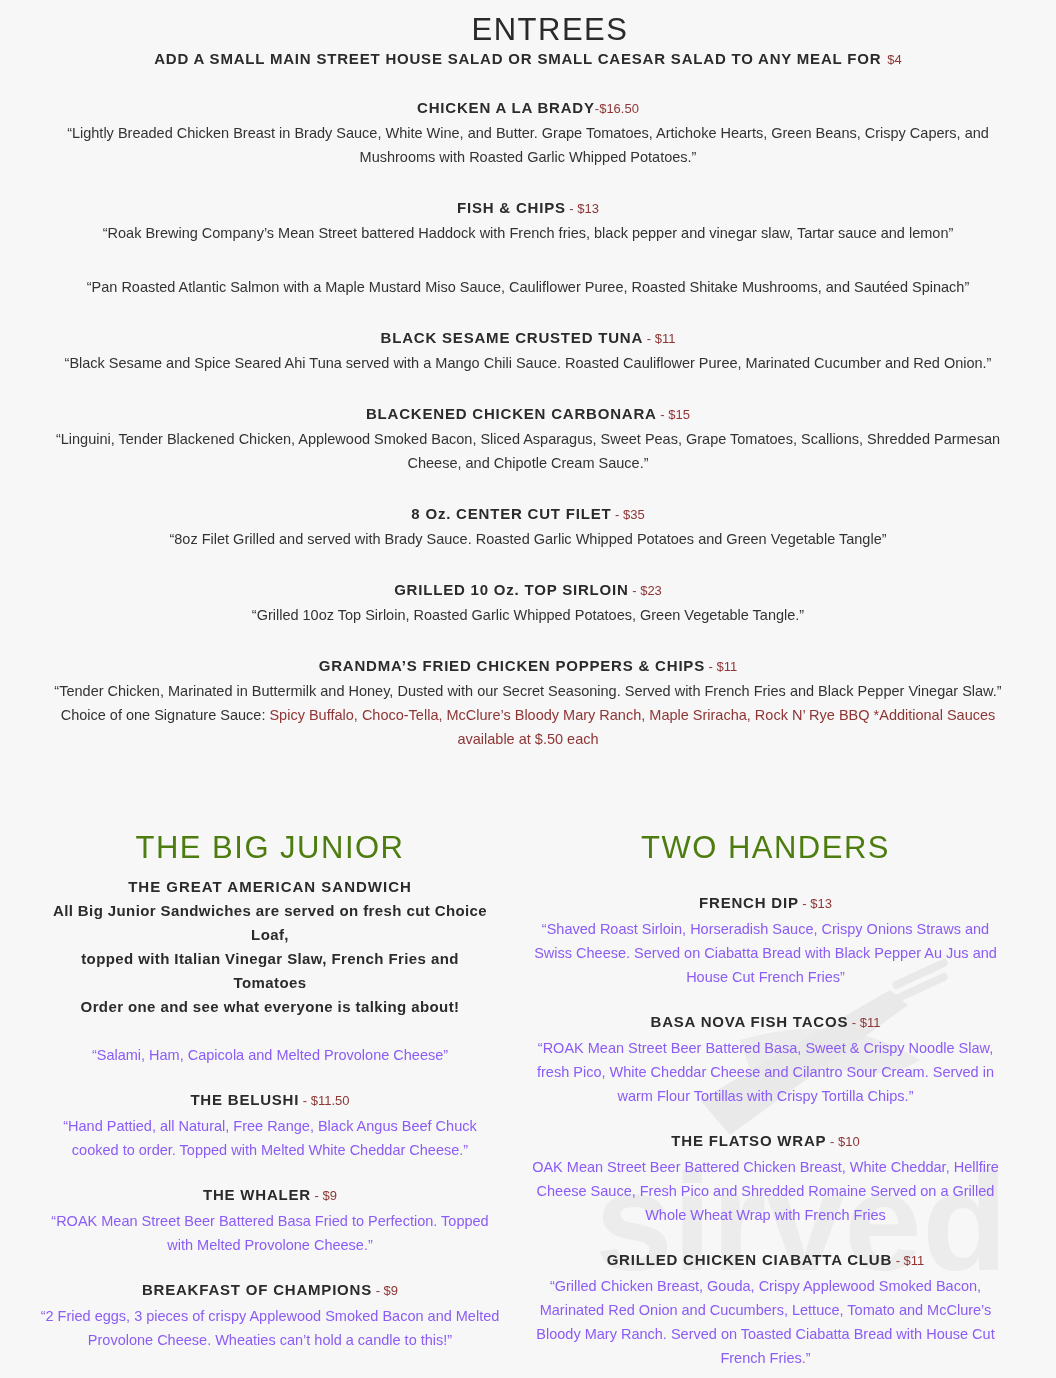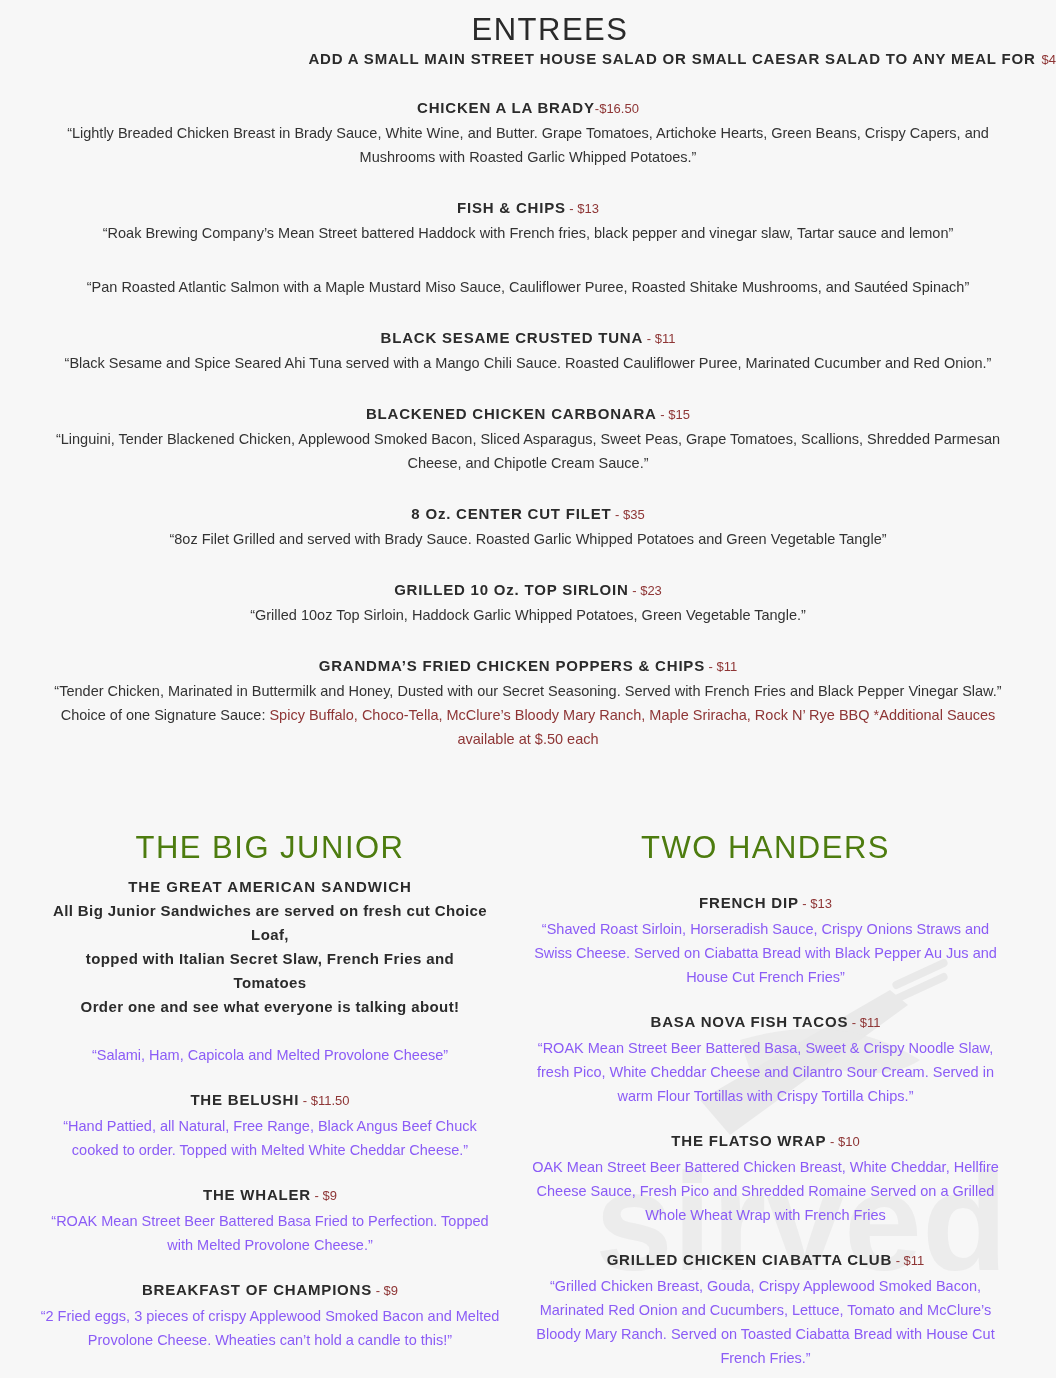--- a/index.html
+++ b/index.html
@@ -13,21 +13,21 @@
   .page { position: relative; width: 1056px; height: 1378px; }
   .price { color: #8e3535; font-weight: normal; font-size: 13px; letter-spacing: 0; }
 
   
   .entrees { position: absolute; left: 0; top: 10px; width: 1056px; text-align: center; }
   .entrees h1 {
     margin: 0; font-size: 31px; font-weight: normal; letter-spacing: 1.5px;
     line-height: 40px; color: #2a2a2a; padding-left: 44px;
   }
   .entrees .addon {
-    font-size: 15px; font-weight: bold; letter-spacing: 0.8px; margin-top: 0px; line-height: 18px; text-align: right;
+    font-size: 15px; font-weight: bold; letter-spacing: 0.8px; margin-top: 0px; line-height: 18px;
   }
   .entrees .addon .price { margin-left: 6px; }
   .e-item { margin-top: 30px; }
   .e-item .name {
     font-size: 15px; font-weight: bold; letter-spacing: 0.8px; line-height: 18px;
   }
   .e-item .desc {
     font-size: 14.5px; line-height: 24px; margin: 3px auto 0; width: 980px; color: #333;
   }
   .accent-text { color: #8e3535; }
@@ -88,34 +88,34 @@
     <div class="e-item">
       <div class="name"><span>BLACKENED CHICKEN CARBONARA</span><span class="price"> - </span><span class="price">$15</span></div>
       <div class="desc">“Linguini, Tender Blackened Chicken, Applewood Smoked Bacon, Sliced Asparagus, Sweet Peas, Grape Tomatoes, Scallions, Shredded Parmesan Cheese, and Chipotle Cream Sauce.”</div>
     </div>
     <div class="e-item">
       <div class="name"><span>8 Oz. CENTER CUT FILET</span><span class="price"> - </span><span class="price">$35</span></div>
       <div class="desc">“8oz Filet Grilled and served with Brady Sauce. Roasted Garlic Whipped Potatoes and Green Vegetable Tangle”</div>
     </div>
     <div class="e-item">
       <div class="name"><span>GRILLED 10 Oz. TOP SIRLOIN</span><span class="price"> - </span><span class="price">$23</span></div>
-      <div class="desc">“Grilled 10oz Top Sirloin, Haddock Garlic Whipped Potatoes, Green Vegetable Tangle.”</div>
+      <div class="desc">“Grilled 10oz Top Sirloin, Roasted Garlic Whipped Potatoes, Green Vegetable Tangle.”</div>
     </div>
     <div class="e-item">
       <div class="name"><span>GRANDMA’S FRIED CHICKEN POPPERS &amp; CHIPS</span><span class="price"> - </span><span class="price">$11</span></div>
       <div class="desc"><span>“Tender Chicken, Marinated in Buttermilk and Honey, Dusted with our Secret Seasoning. Served with French Fries and Black Pepper Vinegar Slaw.” Choice of one Signature Sauce: </span><span class="accent-text">Spicy Buffalo, Choco-Tella, McClure’s Bloody Mary Ranch, Maple Sriracha, Rock N’ Rye BBQ *Additional Sauces available at $.50 each</span></div>
     </div>
   </section>
 
   <section class="col left">
     <h2>THE BIG JUNIOR</h2>
     <div class="subtitle">THE GREAT AMERICAN SANDWICH</div>
     <div class="intro">
       <div>All Big Junior Sandwiches are served on fresh cut Choice Loaf,</div>
-      <div style="padding:0 20px;">topped with Italian Secret Slaw, French Fries and Tomatoes</div>
+      <div style="padding:0 20px;">topped with Italian Vinegar Slaw, French Fries and Tomatoes</div>
       <div>Order one and see what everyone is talking about!</div>
     </div>
 
     <div class="c-item">
       <div class="desc">“Salami, Ham, Capicola and Melted Provolone Cheese”</div>
     </div>
     <div class="c-item">
       <div class="name"><span>THE BELUSHI</span><span class="price"> - </span><span class="price">$11.50</span></div>
       <div class="desc">“Hand Pattied, all Natural, Free Range, Black Angus Beef Chuck cooked to order. Topped with Melted White Cheddar Cheese.”</div>
     </div>

